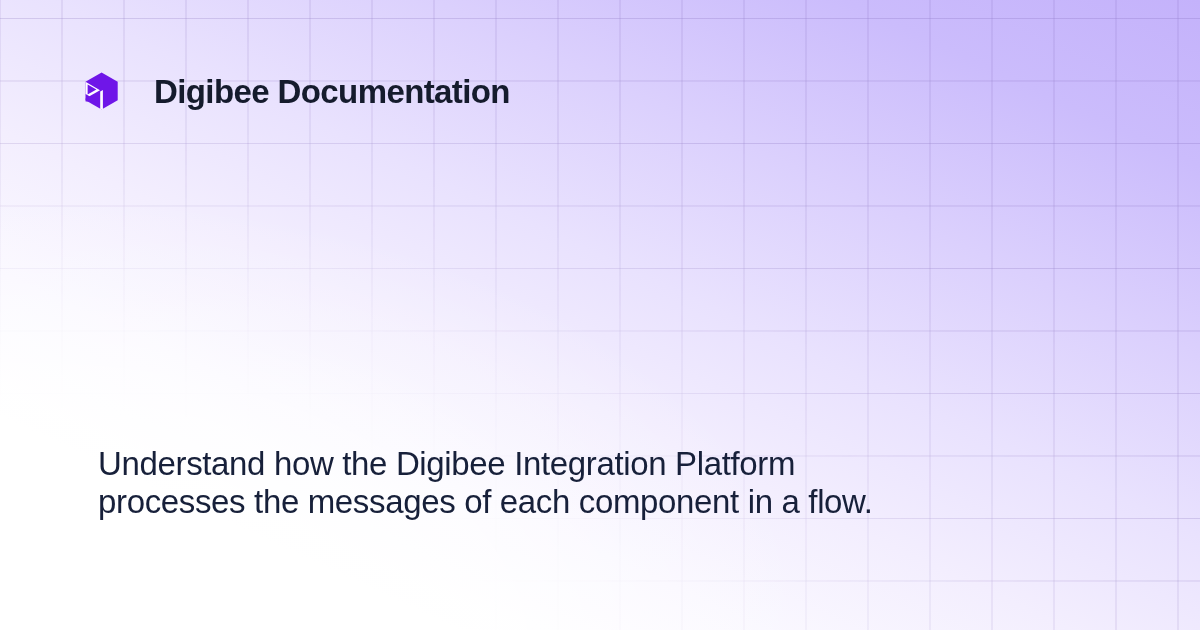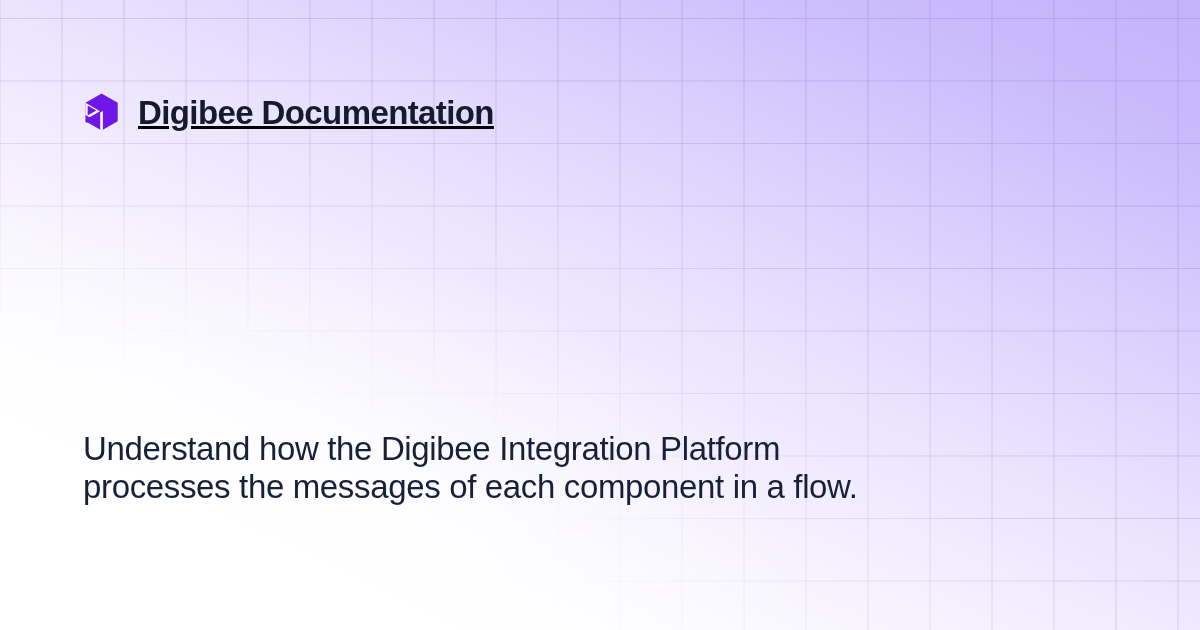--- a/index.html
+++ b/index.html
@@ -73,25 +73,24 @@
 
   
   .content {
     position: absolute;
     inset: 0;
   }
 
   .brand {
     position: absolute;
     left: 83px;
-    top: 93px;
+    top: 72px;
     display: flex;
     align-items: center;
-    gap: 19px;
-    text-decoration: underline;
+    gap: 35px;
   }
   .brand-mark {
     width: 36px;
     height: 38px;
     display: block;
     flex: 0 0 auto;
   }
   .brand-name {
     font-size: 33px;
     font-weight: 700;
@@ -111,21 +110,21 @@
     letter-spacing: -2.6px;
     line-height: 1;
     color: #8160f5;
     white-space: nowrap;
   }
 
   .subhead {
     position: absolute;
     left: 83px;
     top: 430px;
-    margin: 0;
+    margin: 15px;
     width: 800px;
     font-size: 33px;
     font-weight: 400;
     line-height: 38px;
     letter-spacing: -0.35px;
     color: #17203a;
   }
 </style>
 </head>
 <body>

